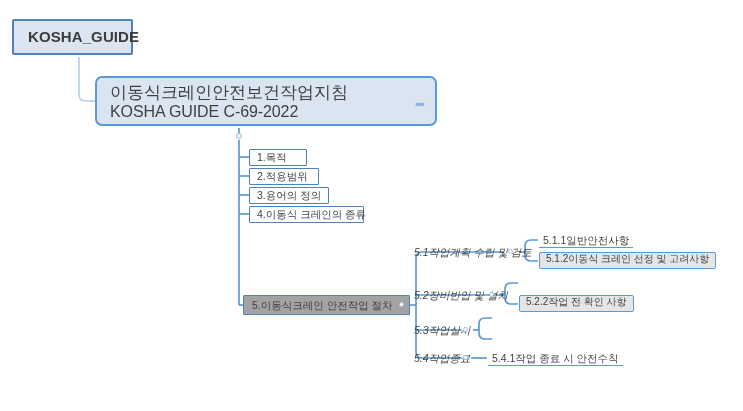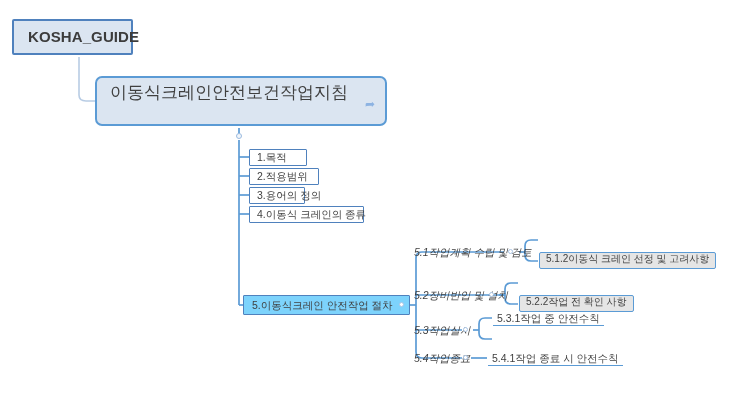--- a/index.html
+++ b/index.html
@@ -52,21 +52,21 @@
     display: flex;
     align-items: center;
     padding-left: 14px;
     letter-spacing: 0.1px;
   }
 
   
   .node-central {
     left: 95px;
     top: 76px;
-    width: 292px;
+    width: 342px;
     height: 50px;
     background: #dbe5f1;
     border: 2px solid #5b9bd5;
     border-radius: 7px;
     padding: 5px 0 0 13px;
     font-size: 17px;
     color: #3f3f3f;
   }
   .node-central .line2 {
     font-size: 16px;
@@ -95,21 +95,21 @@
     padding: 0 8px 0 7px;
     color: #3f3f3f;
   }
 
   
   .node-sec5 {
     left: 243px;
     top: 295px;
     width: 167px;
     height: 20px;
-    background: #7dd3fc;
+    background: #a3a3a3;
     border: 1.6px solid #4f81bd;
     border-radius: 1px;
     font-size: 10.5px;
     display: flex;
     align-items: center;
     padding-left: 8px;
   }
 
   
   .node-plain {
@@ -225,74 +225,75 @@
       <path d="M 471 358 L 487 358"></path>
     </g>
   </svg>
 
   <div class="node node-root">
     <span>KOSHA_GUIDE</span>
   </div>
 
   <div class="node node-central">
     <div>이동식크레인안전보건작업지침</div>
+    <div class="line2">KOSHA GUIDE C-69-2022</div>
     <span class="central-note">➦</span>
   </div>
 
   <div class="dot" style="left:236px; top:133px;"></div>
 
   <div class="node node-l1" style="left:249px; top:149px; width:58px;">
     <span>1.목적</span>
   </div>
 
   <div class="node node-l1" style="left:249px; top:168px; width:70px;">
     <span>2.적용범위</span>
   </div>
 
-  <div class="node node-l1" style="left:249px; top:187px; width:56px;">
+  <div class="node node-l1" style="left:249px; top:187px; width:80px;">
     <span>3.용어의 정의</span>
   </div>
 
   <div class="node node-l1" style="left:249px; top:206px; width:115px;">
     <span>4.이동식 크레인의 종류</span>
   </div>
 
   <div class="node node-sec5">
     <span>5.이동식크레인 안전작업 절차</span>
   </div>
   <div class="dot-sm" style="left:399px; top:302px;"></div>
 
   <div class="node node-plain" style="left:411px; top:245px;">
     <span>5.1작업계획 수립 및 검토</span>
   </div>
   <div class="dot-sm" style="left:508px; top:249px;"></div>
 
+  <div class="node node-under" style="left:539px; top:233px;">
+    <span>5.1.1일반안전사항</span>
+  </div>
 
   <div class="node node-boxed" style="left:539px; top:252px;">
     <span>5.1.2이동식 크레인 선정 및 고려사항</span>
   </div>
 
   <div class="node node-plain" style="left:411px; top:288px;">
     <span>5.2장비반입 및 설치</span>
   </div>
   <div class="dot-sm" style="left:489px; top:292px;"></div>
 
 
   <div class="node node-boxed" style="left:519px; top:295px;">
     <span>5.2.2작업 전 확인 사항</span>
   </div>
 
   <div class="node node-plain" style="left:411px; top:323px;">
     <span>5.3작업실시</span>
   </div>
   <div class="dot-sm" style="left:463px; top:327px;"></div>
 
-  <div class="node node-under" style="left:493px; top:311px;">
-    <span>5.3.1작업 중 안전수칙</span>
-  </div>
 
 
   <div class="node node-plain" style="left:411px; top:351px;">
     <span>5.4작업종료</span>
   </div>
   <div class="dot-sm" style="left:463px; top:355px;"></div>
 
   <div class="node node-under" style="left:488px; top:351px;">
     <span>5.4.1작업 종료 시 안전수칙</span>
   </div>

